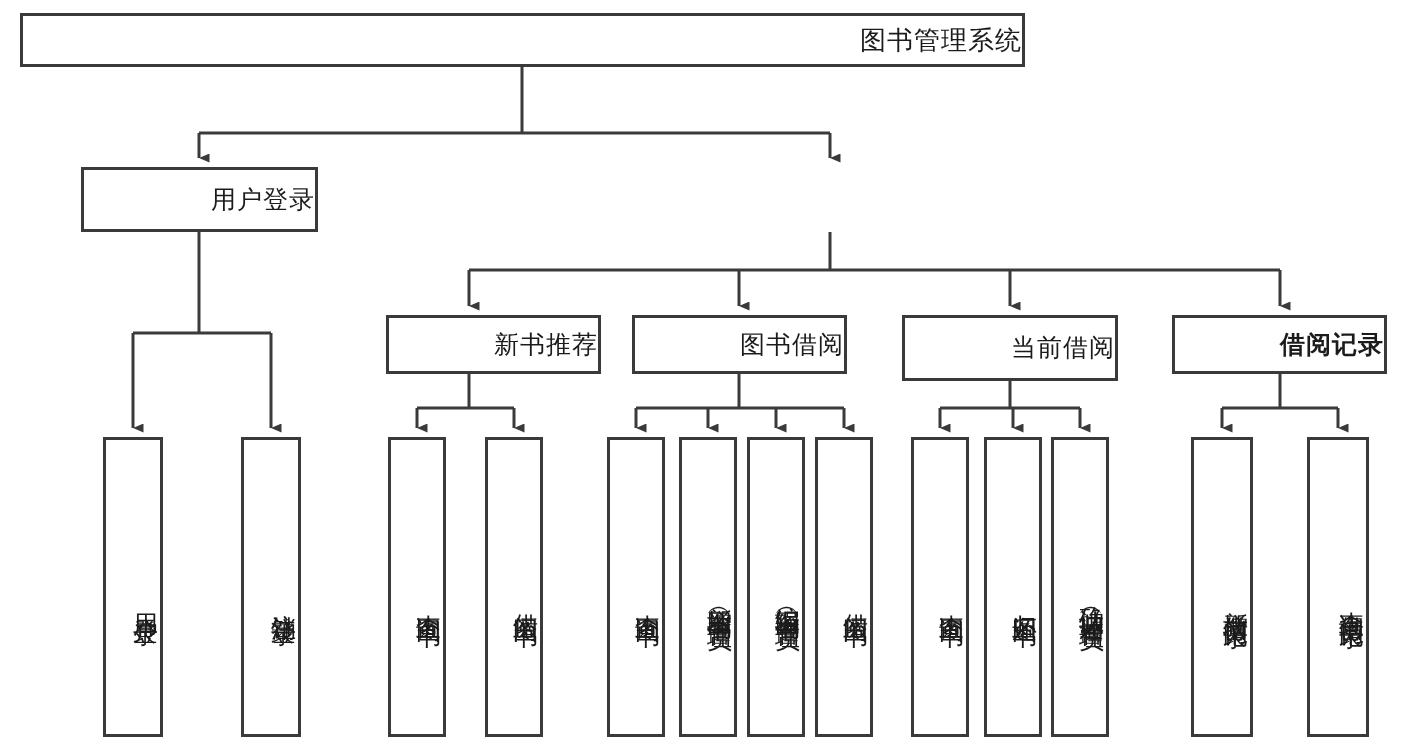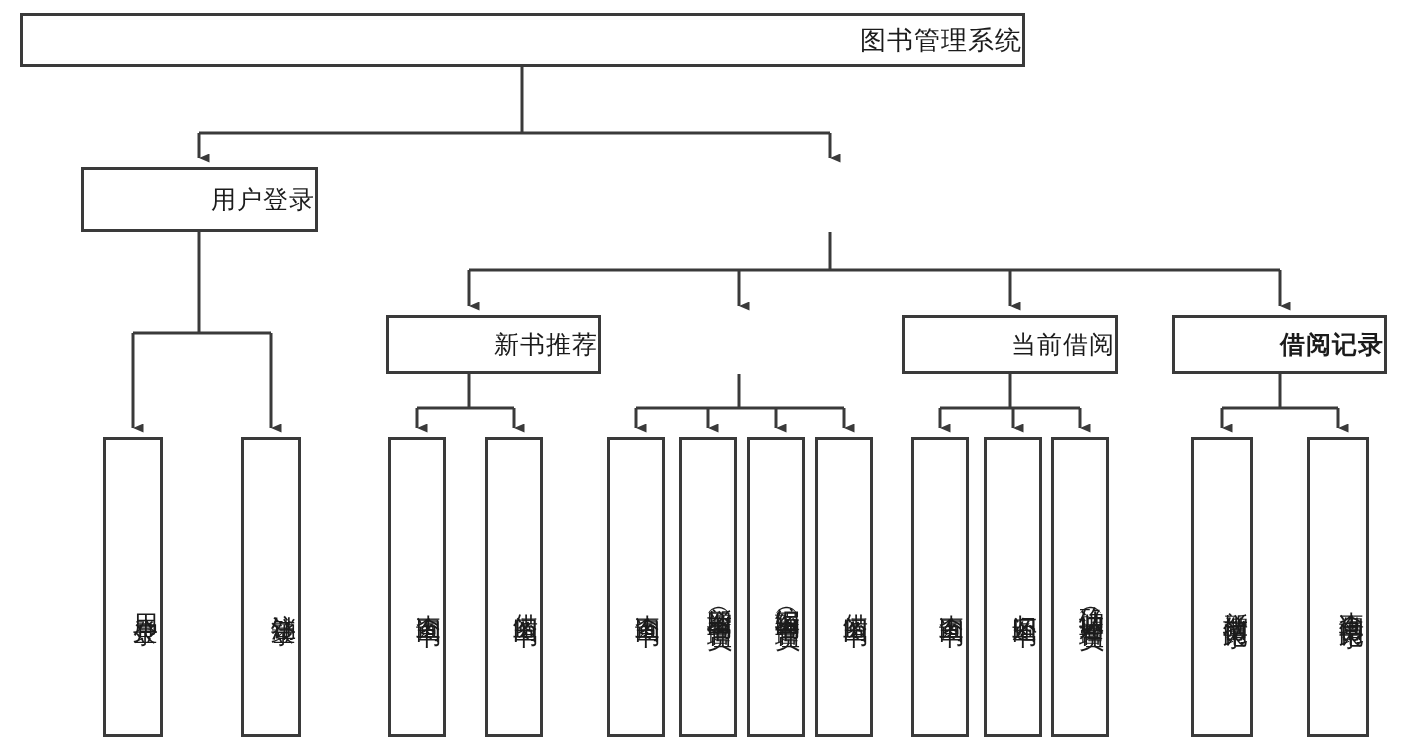--- a/index.html
+++ b/index.html
@@ -141,21 +141,24 @@
     <span>图书管理系统</span>
   </div>
 
   <div class="node h" style="left: 81px; top: 167px; width: 237px; height: 65px;">
     <span>用户登录</span>
   </div>
 
   <div class="node h" style="left: 362px; top: 315px; width: 215px; height: 59px; margin-left: 24px;">
     <span>新书推荐</span>
   </div>
-  <div class="node h" style="left: 902px; top: 315px; width: 216px; height: 59px;">
+  <div class="node h" style="left: 632px; top: 315px; width: 215px; height: 59px;">
+    <span>图书借阅</span>
+  </div>
+  <div class="node h" style="left: 902px; top: 315px; width: 216px; height: 66px;">
     <span>当前借阅</span>
   </div>
   <div class="node h" style="left: 1172px; top: 315px; width: 215px; height: 59px; font-weight: bold;">
     <span>借阅记录</span>
   </div>
 
   <div class="node v" style="left: 103px; top: 437px; width: 60px; height: 300px;">
     <span class="vlabel">用户登录</span>
   </div>
   <div class="node v" style="left: 241px; top: 437px; width: 60px; height: 300px;">

